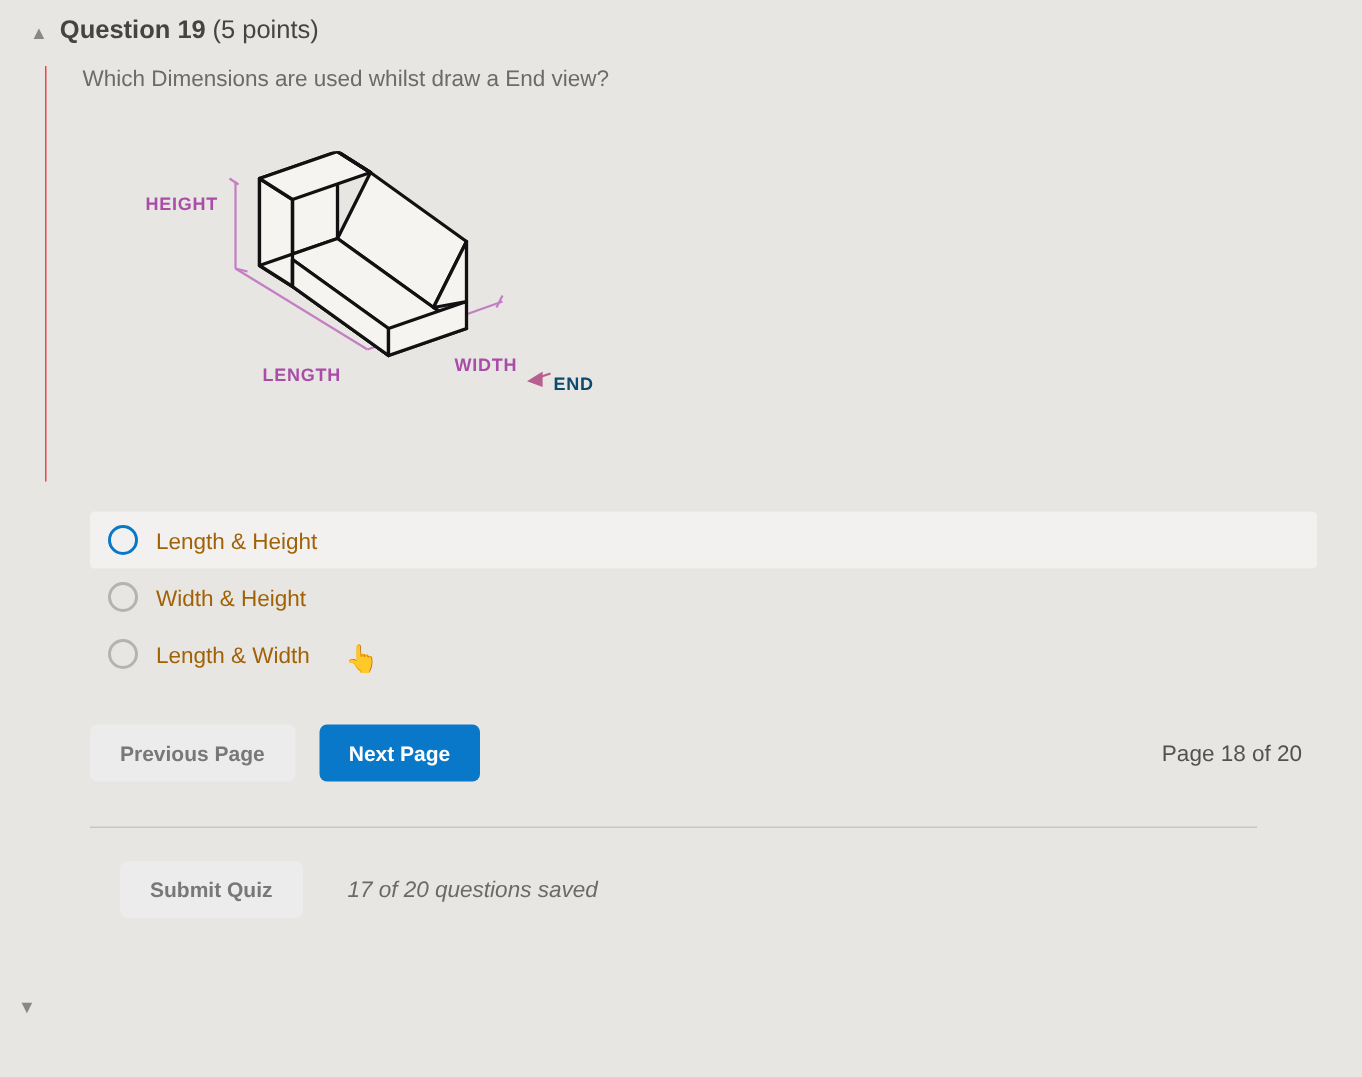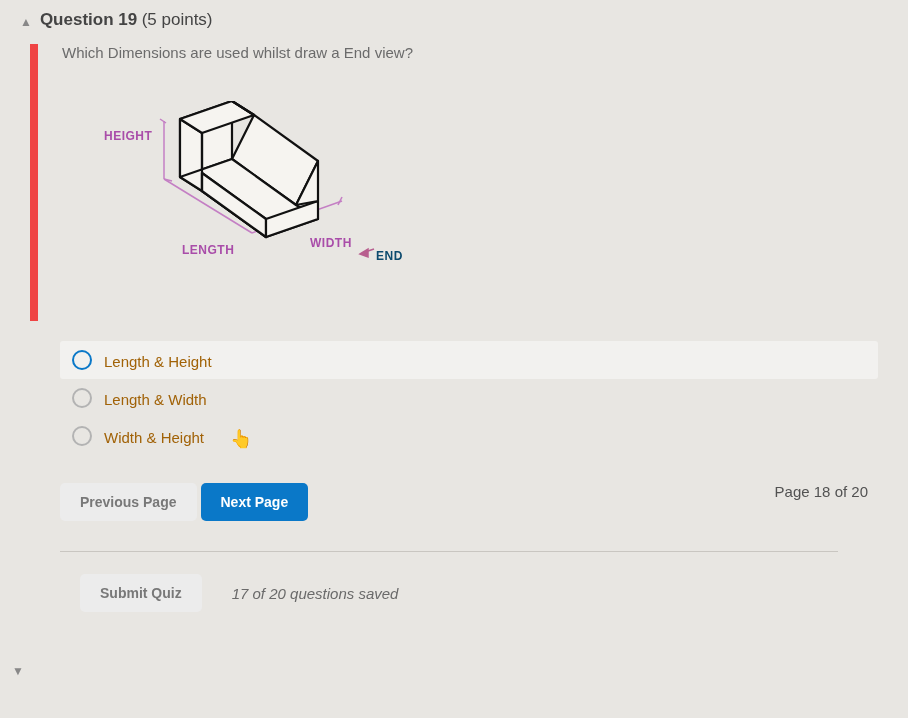--- a/index.html
+++ b/index.html
@@ -29,21 +29,21 @@
     .question-title {
       font-size: 17px;
       font-weight: bold;
       color: #444;
     }
     .question-points {
       font-weight: normal;
     }
     .question-content {
       margin-left: 10px;
-      border-left: 8px solid #ef4444;
+      border-left: 1px solid #ef4444;
       padding-left: 24px;
       padding-bottom: 20px;
     }
     .question-text {
       margin-top: 14px;
       font-size: 15px;
       color: #6b6b6b;
     }
     .figure-wrap {
       margin: 40px 0 40px 20px;
@@ -93,23 +93,23 @@
     .cursor {
       position: absolute;
       left: 230px;
       top: 428px;
       font-size: 18px;
       color: #666;
       pointer-events: none;
     }
     .nav-row {
       display: flex;
-      align-items: flex-start;
+      align-items: center;
       margin: 28px 0 0 40px;
-      gap: 4px;
+      gap: 16px;
     }
     .btn {
       padding: 11px 20px;
       border-radius: 5px;
       font-size: 14px;
       font-weight: bold;
       border: none;
       cursor: pointer;
     }
     .btn-prev {
@@ -222,25 +222,25 @@
     </div>
   </div>
 
   <div class="options">
     <div class="option-row selected">
       <span class="radio"></span>
       <span>Length &amp; Height</span>
     </div>
     <div class="option-row">
       <span class="radio"></span>
-      <span>Length &amp; Width</span>
+      <span>Width &amp; Height</span>
     </div>
     <div class="option-row">
       <span class="radio"></span>
-      <span>Width &amp; Height</span>
+      <span>Length &amp; Width</span>
     </div>
   </div>
 
   <span class="cursor">👆</span>
 
   <div class="nav-row">
     <button class="btn btn-prev">Previous Page</button>
     <button class="btn btn-next">Next Page</button>
     <span class="page-info">Page 18 of 20</span>
   </div>

